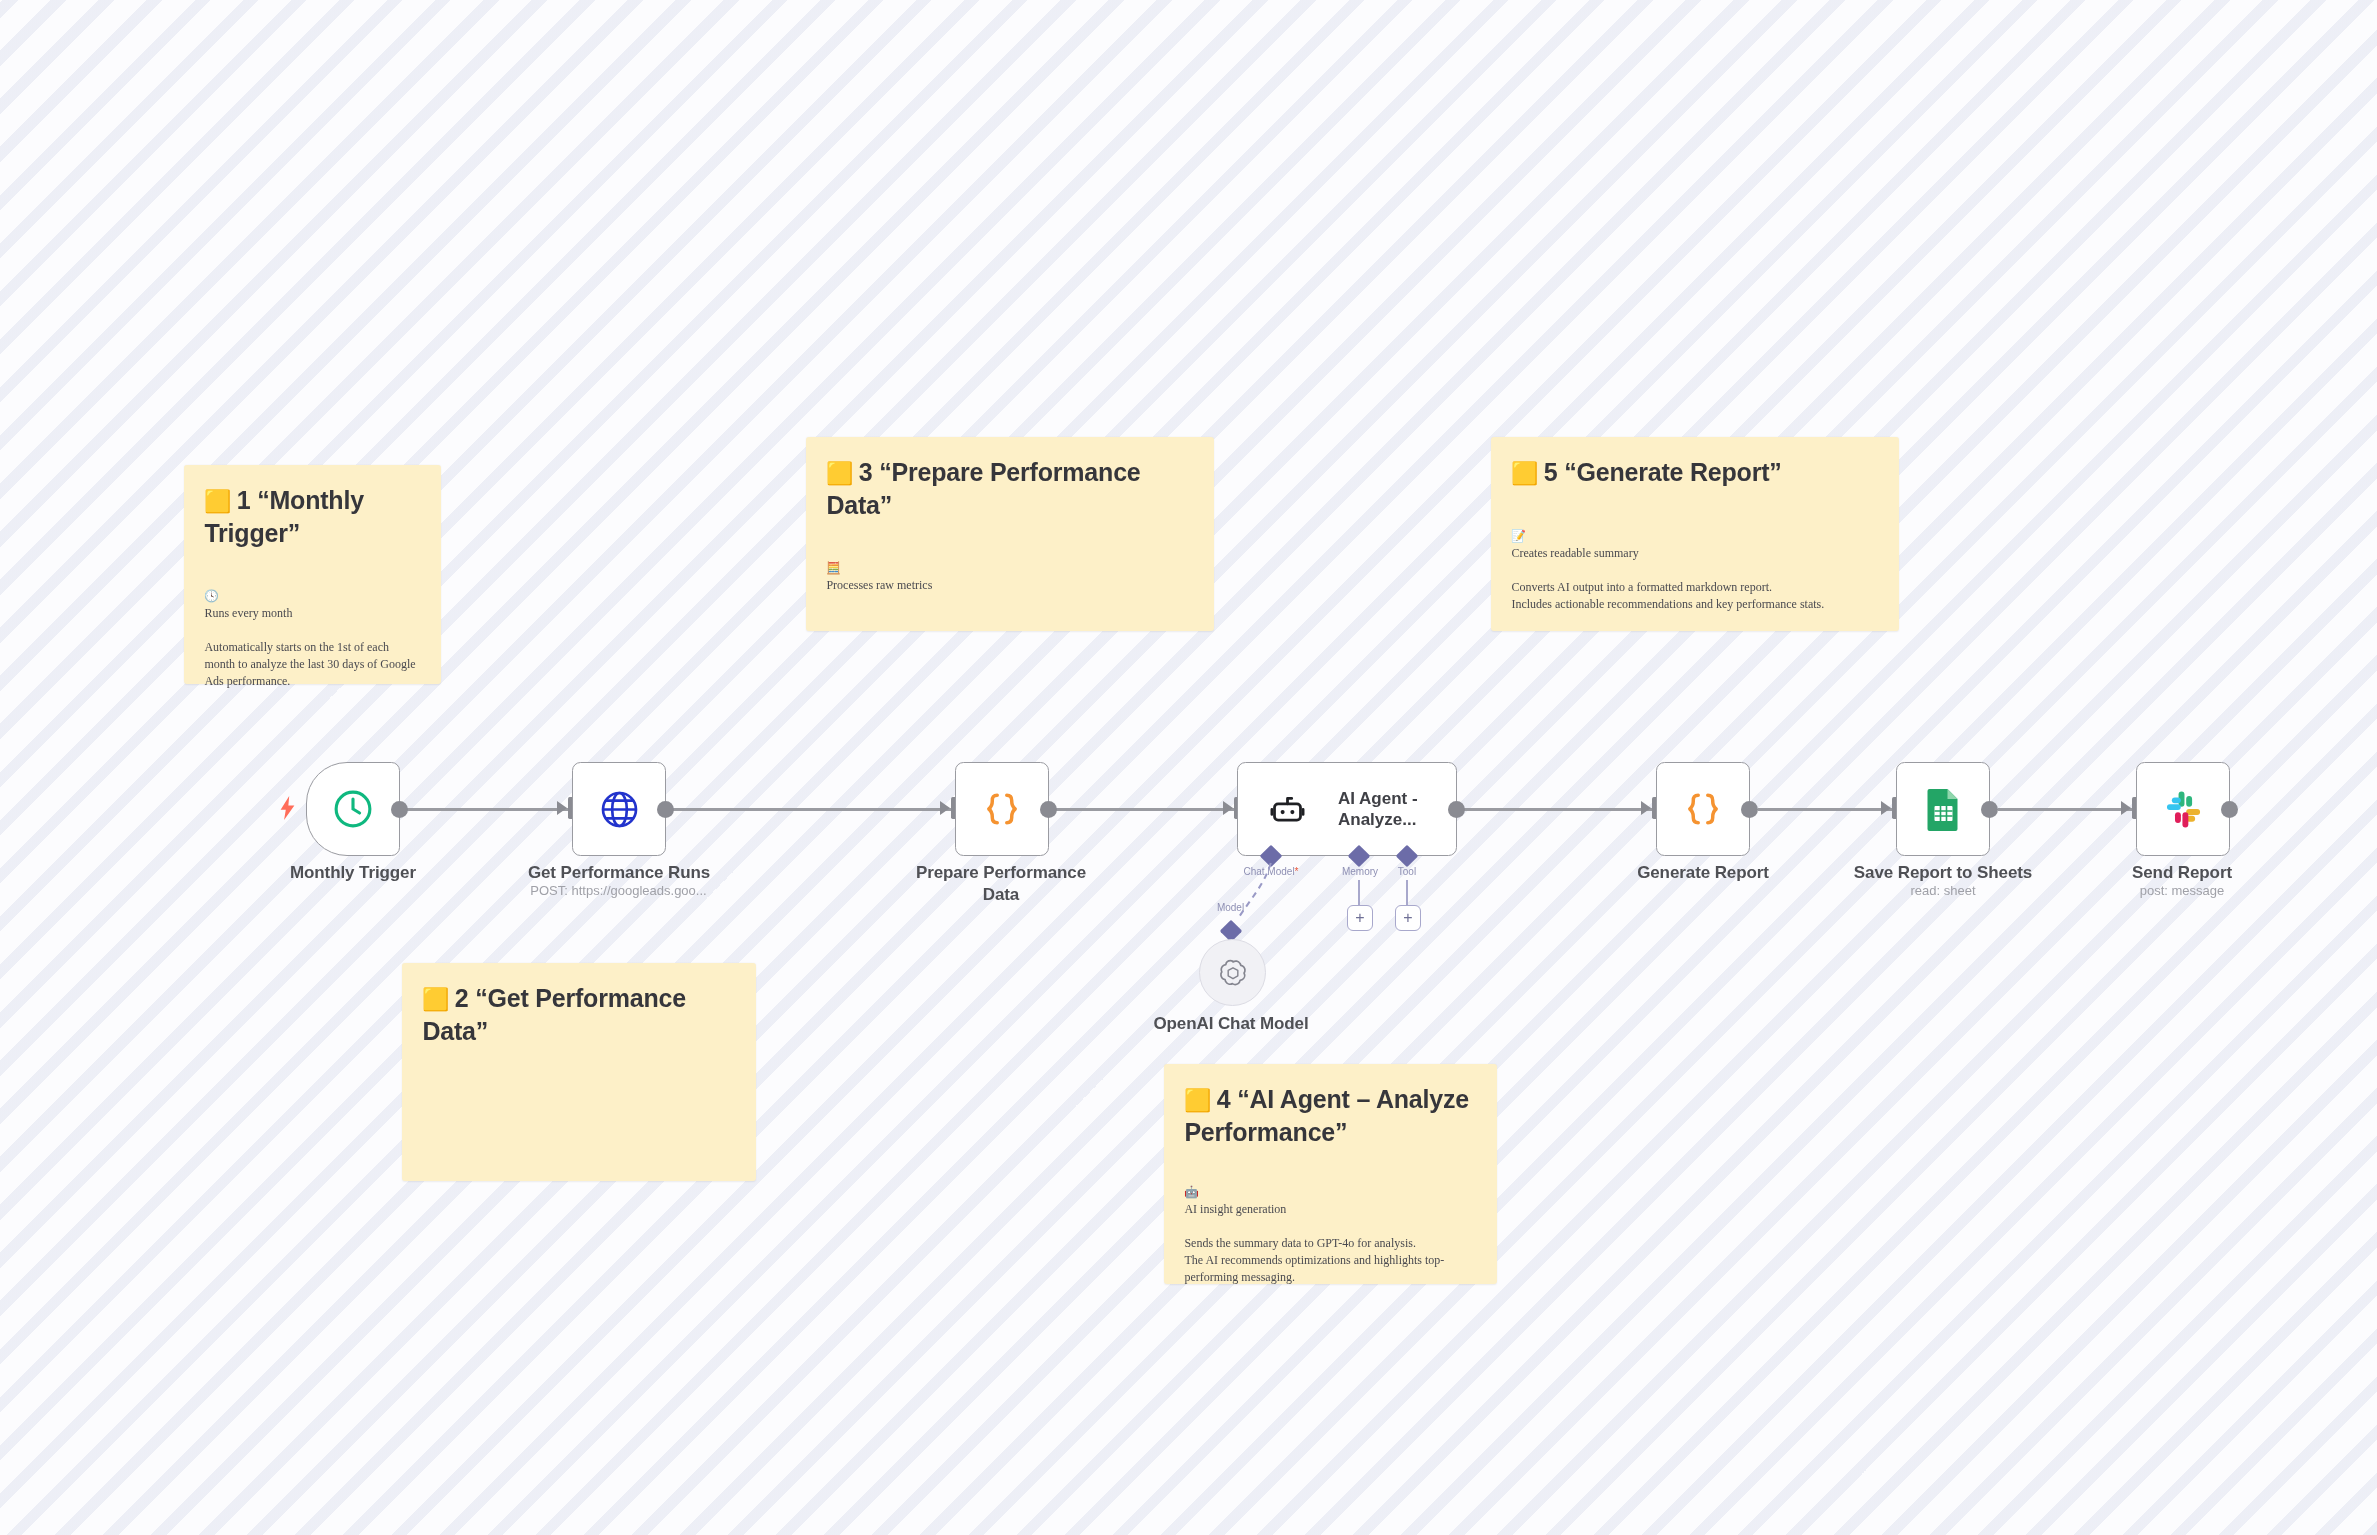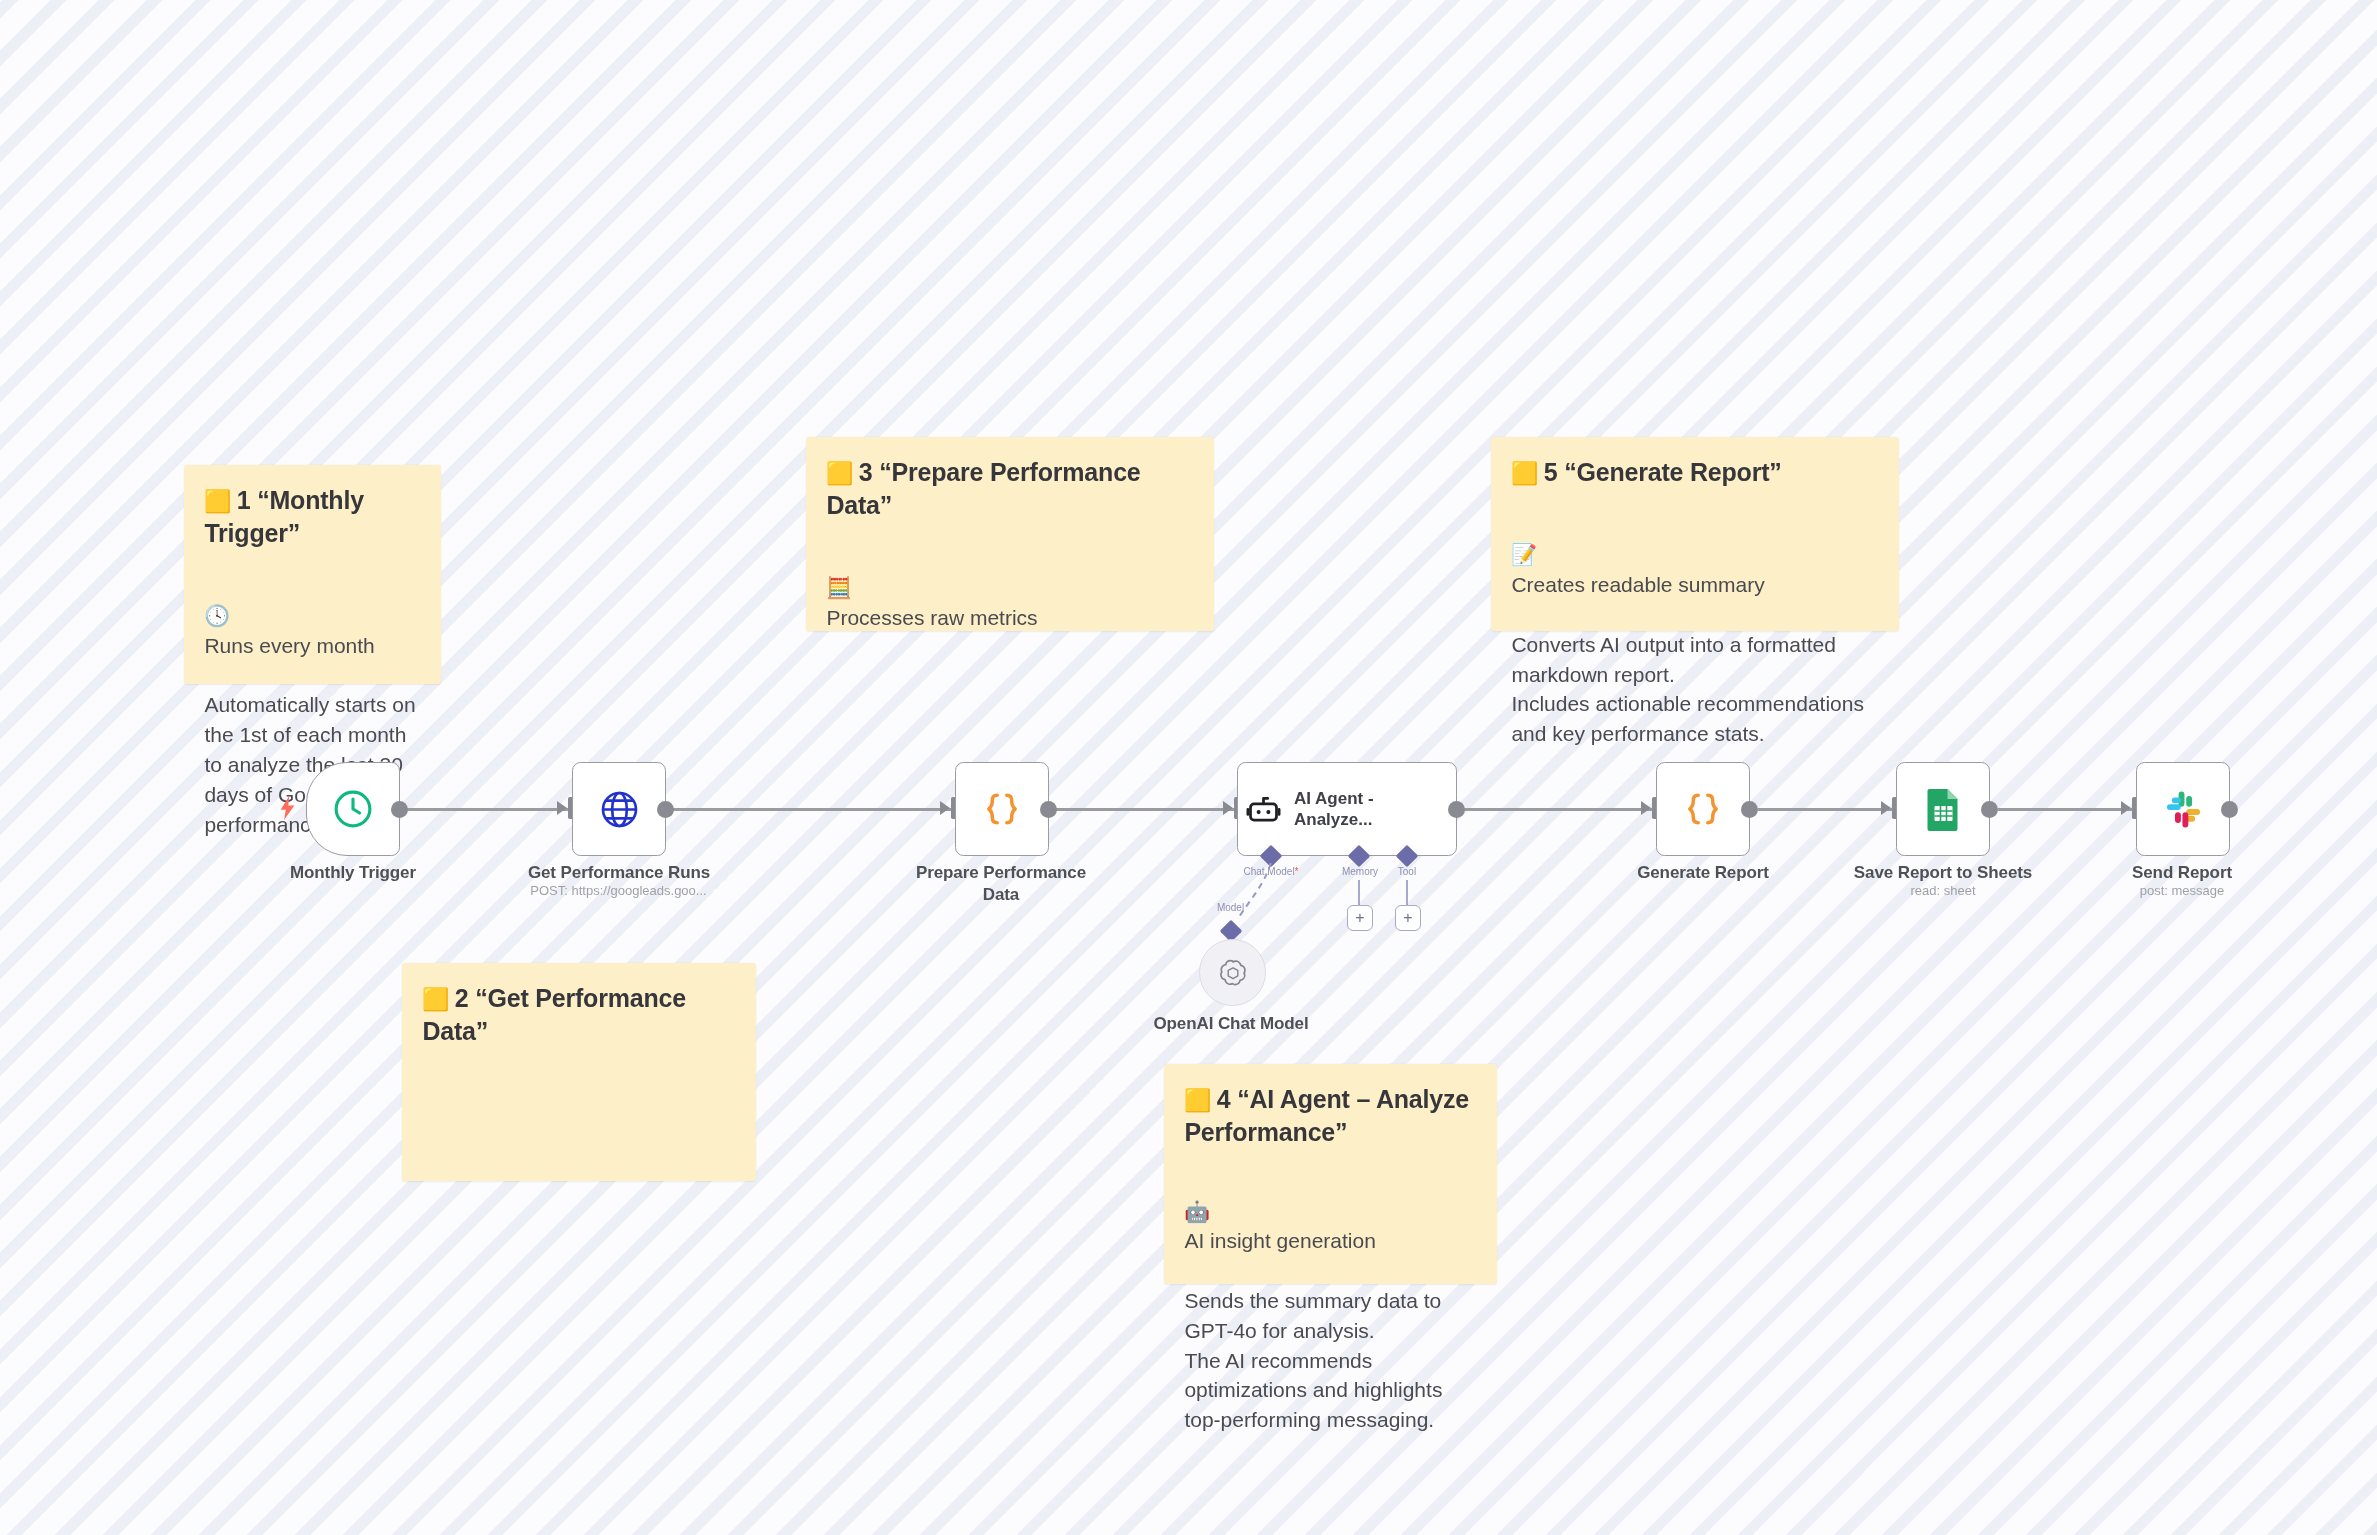--- a/index.html
+++ b/index.html
@@ -47,24 +47,25 @@
     color: #36363b;
     letter-spacing: -0.2px;
     margin: 0 0 22px 0;
     display: block;
   }
   .sticky-title .emoji {
     font-size: 22px;
     margin-right: 5.1px;
   }
   .sticky-body {
-    font-size: 21px;
+    font-size: 12px;
     line-height: 1.42;
     color: #4a4a50;
     white-space: pre-line;
+    font-family: Liberation Serif, serif;
   }
   .sticky-body .lead {
     display: inline;
   }
 
   
   .node {
     position: absolute;
     box-sizing: border-box;
     background: #ffffff;
@@ -72,22 +73,22 @@
     border-radius: 8.5px;
     display: flex;
     align-items: center;
     justify-content: center;
   }
   .node.trigger {
     border-radius: 41px 8.5px 8.5px 41px;
   }
   .node.agent {
     justify-content: flex-start;
-    padding-left: 6px;
-    gap: 11px;
+    padding-left: 30px;
+    gap: 31px;
   }
   .node-caption {
     position: absolute;
     text-align: center;
     font-size: 17px;
     color: #4f5055;
     font-weight: 600;
     line-height: 1.28;
     letter-spacing: -0.1px;
     pointer-events: none;

